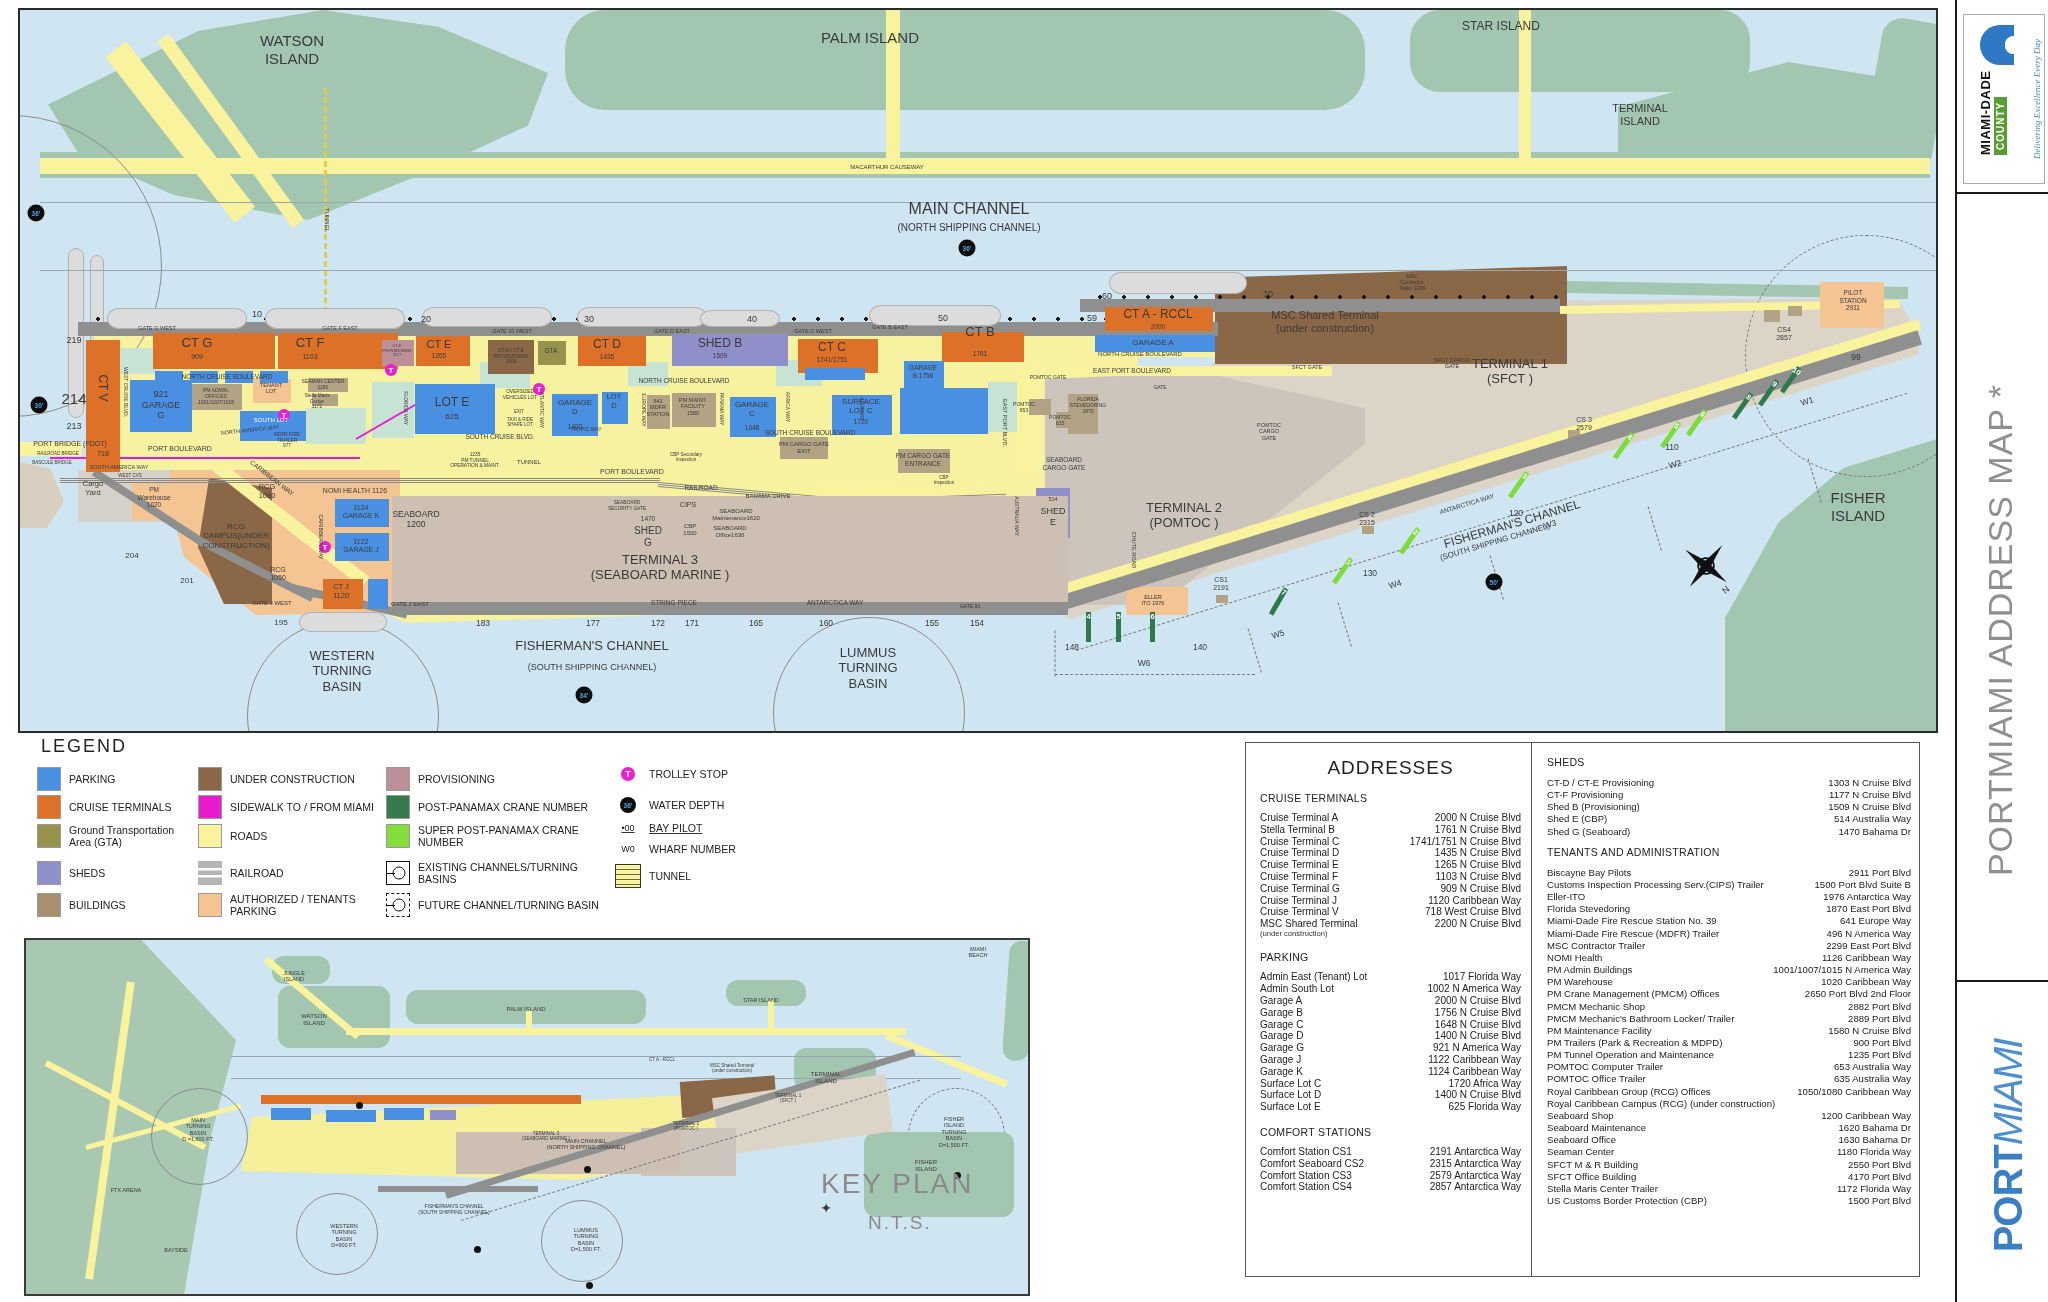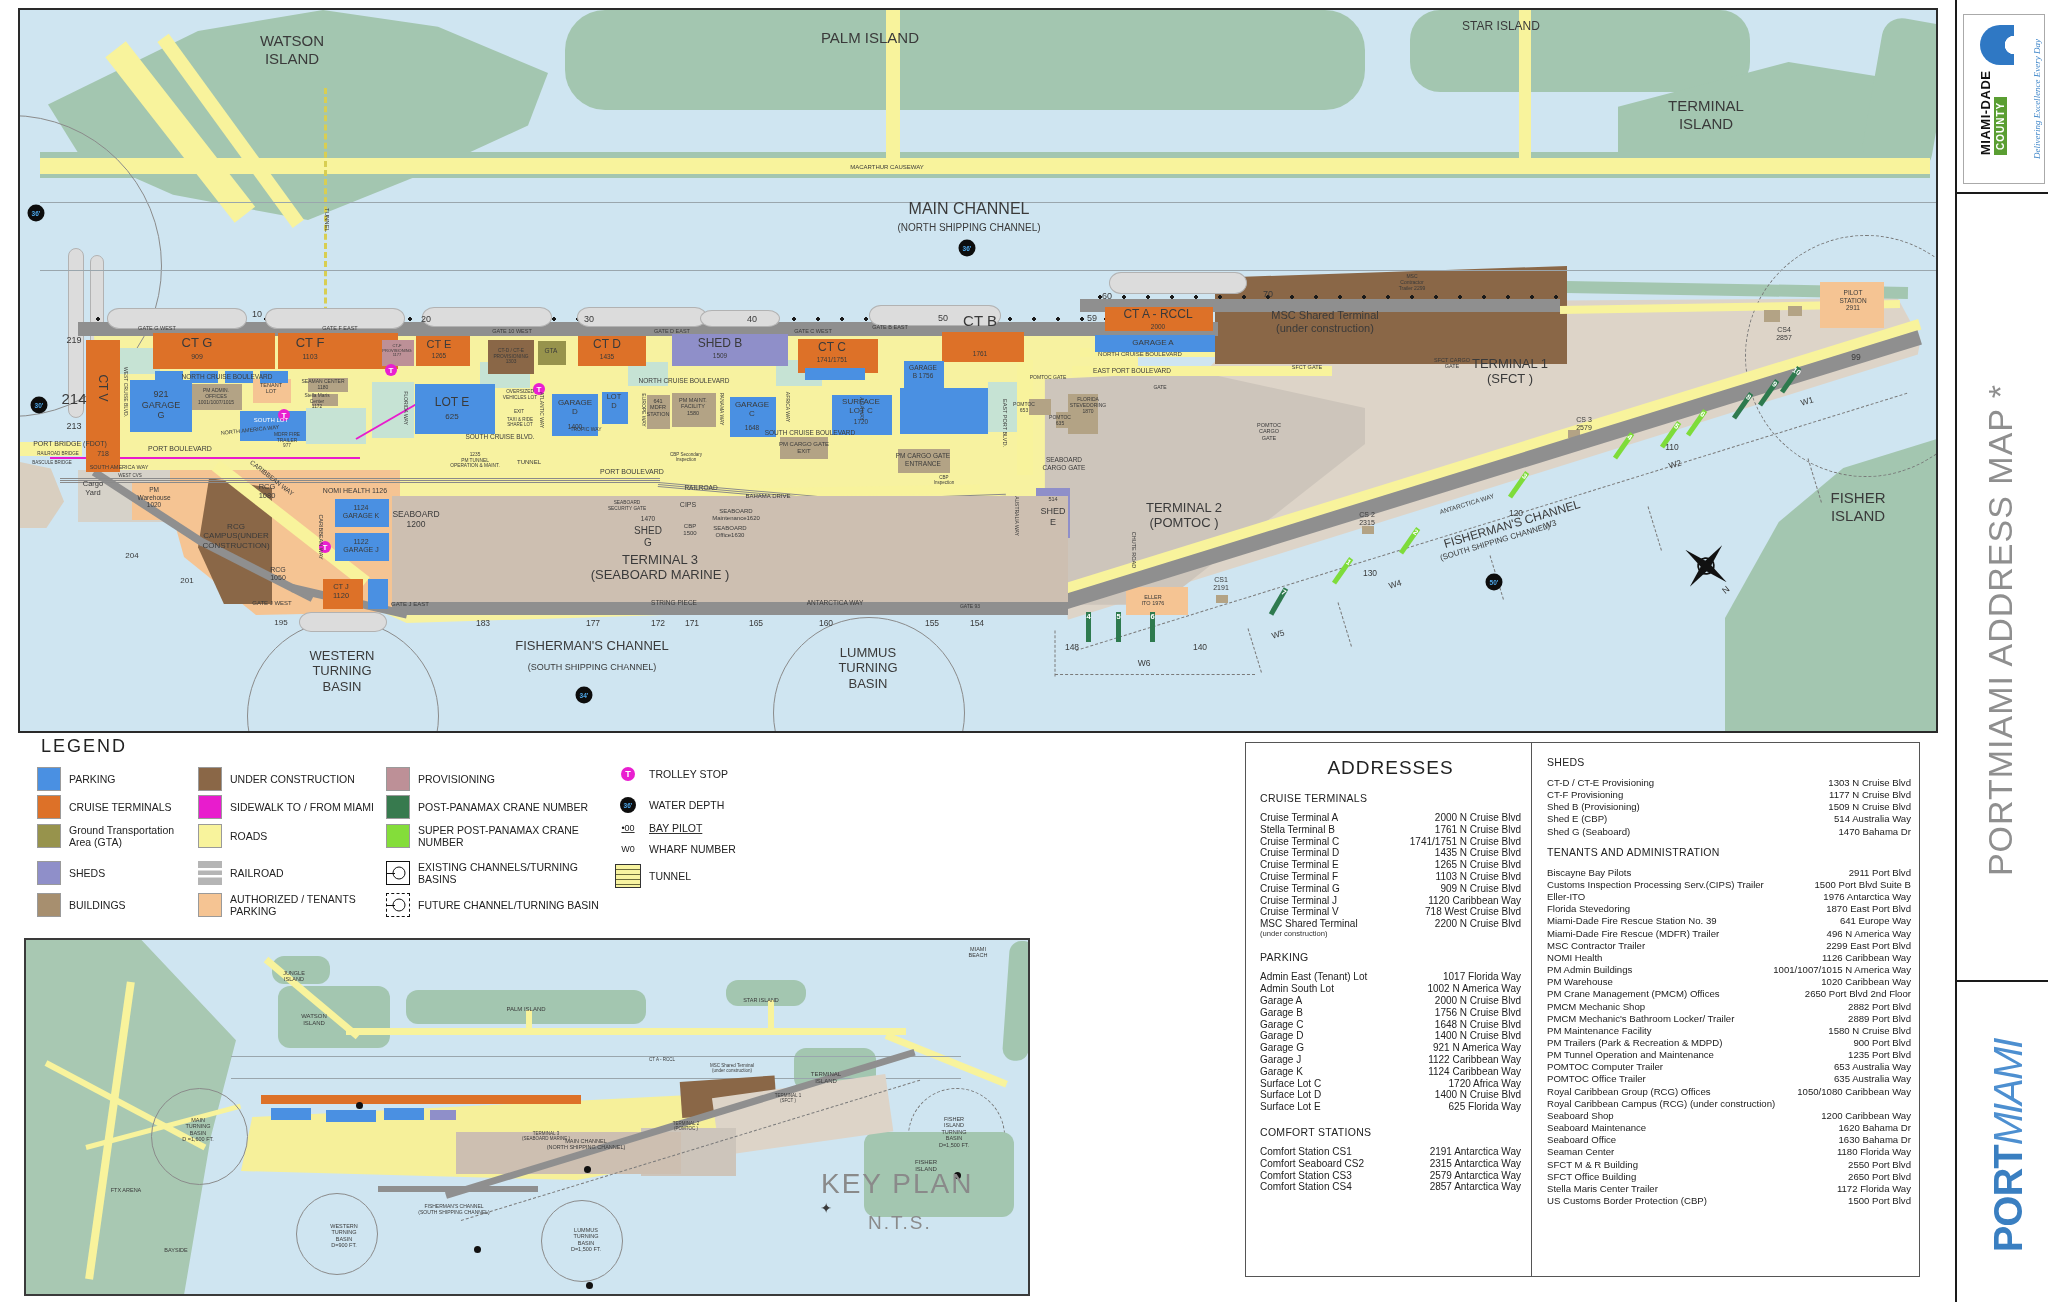--- a/index.html
+++ b/index.html
@@ -277,21 +277,21 @@
         <div class="badge" style="left: 564px; top: 685px;">34'</div>
         <div class="badge" style="left: 1474px; top: 572px;">50'</div>
         <div class="trolley" style="left: 264px; top: 405px;">T</div>
         <div class="trolley" style="left: 371px; top: 360px;">T</div>
         <div class="trolley" style="left: 519px; top: 379px;">T</div>
         <div class="trolley" style="left: 305px; top: 537px;">T</div>
         <div class="ml" style="left: 272px; top: 40px; font-size: 15px; transform: translate(-50%, -50%) rotate(0deg);">WATSON
 ISLAND</div>
         <div class="ml" style="left: 850px; top: 28px; font-size: 15px; transform: translate(-50%, -50%) rotate(0deg);">PALM ISLAND</div>
         <div class="ml" style="left: 1481px; top: 16px; font-size: 12px; transform: translate(-50%, -50%) rotate(0deg);">STAR ISLAND</div>
-        <div class="ml" style="left: 1686px; top: 105px; font-size: 15px; transform: translate(-50%, -50%) rotate(0deg);">TERMINAL
+        <div class="ml" style="left: 1620px; top: 105px; font-size: 11px; transform: translate(-50%, -50%) rotate(0deg);">TERMINAL
 ISLAND</div>
         <div class="ml" style="left: 867px; top: 158px; font-size: 6px; transform: translate(-50%, -50%) rotate(0deg);">MACARTHUR CAUSEWAY</div>
         <div class="ml" style="left: 949px; top: 199px; font-size: 16px; transform: translate(-50%, -50%) rotate(0deg);">MAIN CHANNEL</div>
         <div class="ml" style="left: 949px; top: 218px; font-size: 10px; transform: translate(-50%, -50%) rotate(0deg);">(NORTH SHIPPING CHANNEL)</div>
         <div class="ml" style="left: 306px; top: 210px; font-size: 6px; transform: translate(-50%, -50%) rotate(90deg);">TUNNEL</div>
         <div class="ml" style="left: 237px; top: 304px; font-size: 9px; transform: translate(-50%, -50%) rotate(0deg);">10</div>
         <div class="ml" style="left: 406px; top: 309px; font-size: 9px; transform: translate(-50%, -50%) rotate(0deg);">20</div>
         <div class="ml" style="left: 569px; top: 309px; font-size: 9px; transform: translate(-50%, -50%) rotate(0deg);">30</div>
         <div class="ml" style="left: 732px; top: 309px; font-size: 9px; transform: translate(-50%, -50%) rotate(0deg);">40</div>
         <div class="ml" style="left: 923px; top: 308px; font-size: 9px; transform: translate(-50%, -50%) rotate(0deg);">50</div>
@@ -315,21 +315,21 @@
         <div class="ml" style="left: 290px; top: 333px; font-size: 13px; transform: translate(-50%, -50%) rotate(0deg);">CT F</div>
         <div class="ml" style="left: 290px; top: 347px; font-size: 7px; transform: translate(-50%, -50%) rotate(0deg);">1103</div>
         <div class="ml" style="left: 419px; top: 334px; font-size: 11px; transform: translate(-50%, -50%) rotate(0deg);">CT E</div>
         <div class="ml" style="left: 419px; top: 346px; font-size: 6.5px; transform: translate(-50%, -50%) rotate(0deg);">1265</div>
         <div class="ml" style="left: 587px; top: 334px; font-size: 12px; transform: translate(-50%, -50%) rotate(0deg);">CT D</div>
         <div class="ml" style="left: 587px; top: 347px; font-size: 6.5px; transform: translate(-50%, -50%) rotate(0deg);">1435</div>
         <div class="ml" style="left: 700px; top: 333px; font-size: 12px; transform: translate(-50%, -50%) rotate(0deg);">SHED B</div>
         <div class="ml" style="left: 700px; top: 346px; font-size: 6.5px; transform: translate(-50%, -50%) rotate(0deg);">1509</div>
         <div class="ml" style="left: 812px; top: 337px; font-size: 12px; transform: translate(-50%, -50%) rotate(0deg);">CT C</div>
         <div class="ml" style="left: 812px; top: 350px; font-size: 6.5px; transform: translate(-50%, -50%) rotate(0deg);">1741/1751</div>
-        <div class="ml" style="left: 960px; top: 311px; font-size: 15px; transform: translate(-50%, -50%) rotate(0deg); text-align: right;">CT B</div>
+        <div class="ml" style="left: 960px; top: 322px; font-size: 13px; transform: translate(-50%, -50%) rotate(0deg); text-align: right;">CT B</div>
         <div class="ml" style="left: 960px; top: 344px; font-size: 6.5px; transform: translate(-50%, -50%) rotate(0deg);">1761</div>
         <div class="ml" style="left: 1138px; top: 304px; font-size: 12px; transform: translate(-50%, -50%) rotate(0deg);">CT A - RCCL</div>
         <div class="ml" style="left: 1138px; top: 317px; font-size: 6.5px; transform: translate(-50%, -50%) rotate(0deg);">2000</div>
         <div class="ml" style="left: 1133px; top: 333px; font-size: 8px; transform: translate(-50%, -50%) rotate(0deg);">GARAGE A</div>
         <div class="ml" style="left: 903px; top: 362px; font-size: 6.5px; transform: translate(-50%, -50%) rotate(0deg);">GARAGE
 B 1756</div>
         <div class="ml" style="left: 141px; top: 395px; font-size: 9px; transform: translate(-50%, -50%) rotate(0deg);">921
 GARAGE
 G</div>
         <div class="ml" style="left: 432px; top: 392px; font-size: 12px; transform: translate(-50%, -50%) rotate(0deg);">LOT E</div>
@@ -877,21 +877,21 @@
         <div class="addr-row">
           <span class="n">Seaman Center</span>
           <span class="a">1180 Florida Way</span>
         </div>
         <div class="addr-row">
           <span class="n">SFCT M &amp; R  Building</span>
           <span class="a">2550  Port Blvd</span>
         </div>
         <div class="addr-row">
           <span class="n">SFCT Office Building</span>
-          <span class="a">2650 Port Blvd</span>
+          <span class="a">4170 Port Blvd</span>
         </div>
         <div class="addr-row">
           <span class="n">Stella Maris Center Trailer</span>
           <span class="a">1172 Florida Way</span>
         </div>
         <div class="addr-row">
           <span class="n">US Customs Border Protection (CBP)</span>
           <span class="a">1500 Port Blvd</span>
         </div>
       </div>

